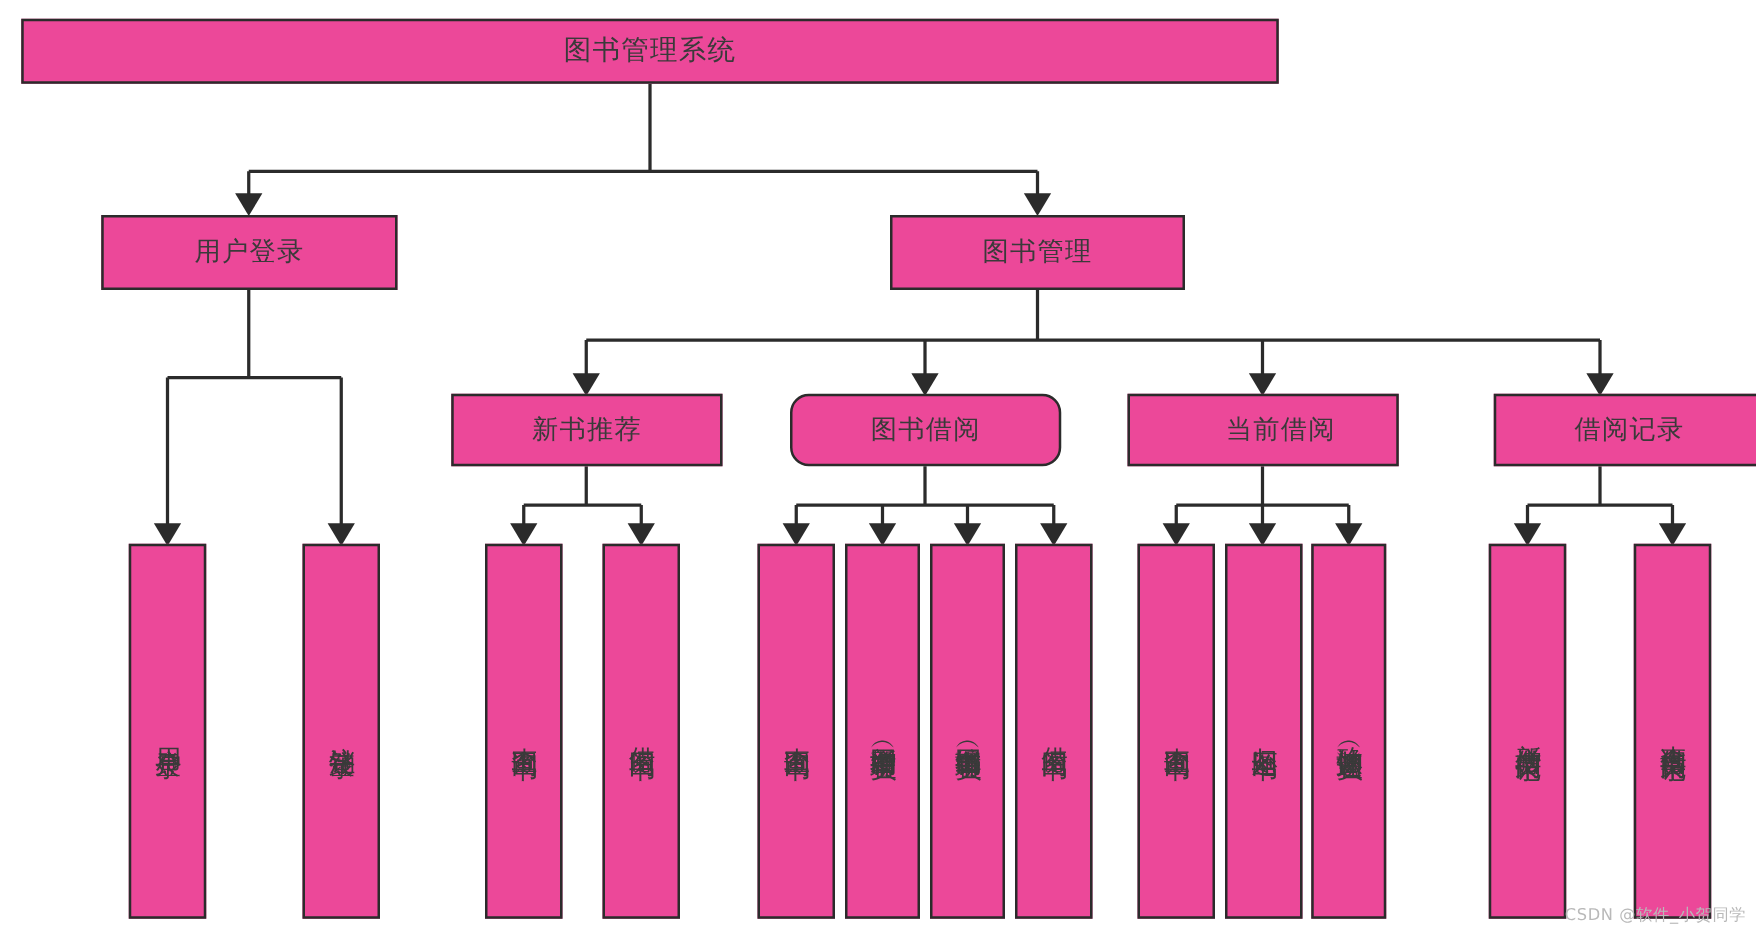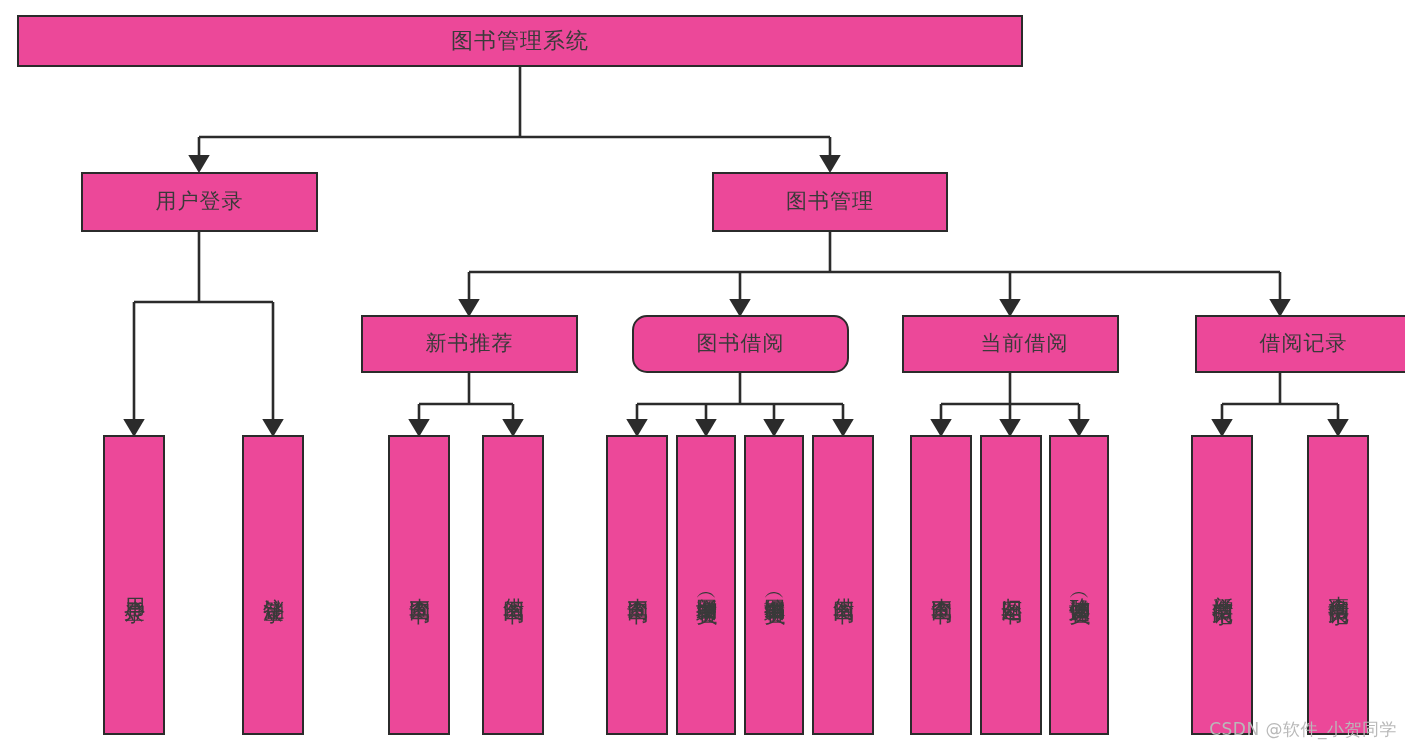--- a/index.html
+++ b/index.html
@@ -52,21 +52,21 @@
     left: 0;
     top: 0;
     width: 1405px;
     height: 747px;
     pointer-events: none;
   }
   .watermark {
     position: absolute;
     right: 8px;
     bottom: 6px;
-    font-size: 17px;
+    font-size: 13px;
     color: #b9b9b9;
     letter-spacing: 0.5px;
     white-space: nowrap;
   }
 </style>
 </head>
 <body>
 
 <div id="diagram-root">
 

